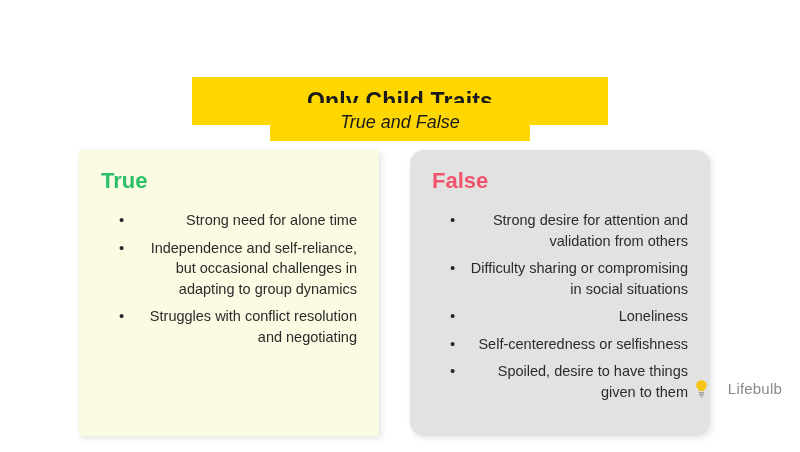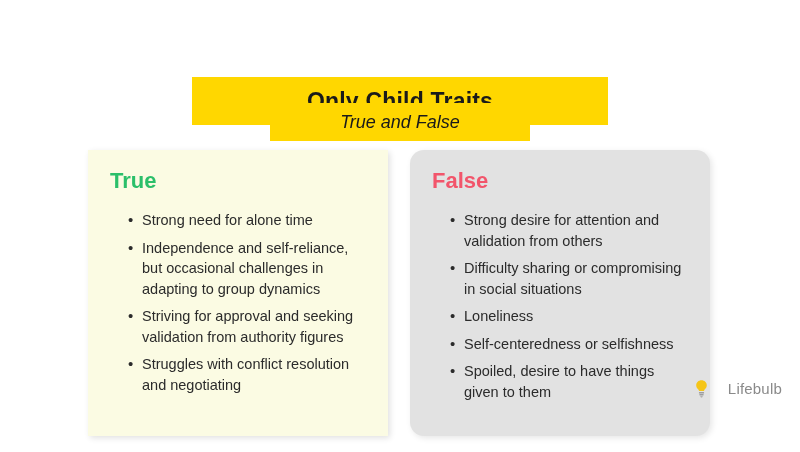--- a/index.html
+++ b/index.html
@@ -56,21 +56,21 @@
   }
   .column {
     position: absolute;
     top: 150px;
     width: 300px;
     height: 286px;
     box-sizing: border-box;
     padding: 18px 22px 10px 22px;
   }
   .col-true {
-    left: 88px;
+    left: 79px;
     background: #FBFBE3;
     box-shadow: 2px 2px 6px rgba(0,0,0,0.12);
   }
   .col-false {
     left: 410px;
     background: #E2E2E2;
     box-shadow: 2px 2px 6px rgba(0,0,0,0.10);
     border-radius: 14px;
   }
   .col-heading {
@@ -85,20 +85,21 @@
     padding: 0 0 0 18px;
     list-style: none;
   }
   ul.trait-list li {
     position: relative;
     font-size: 14.5px;
     line-height: 1.42;
     color: #2b2b2b;
     margin-bottom: 7px;
     padding-left: 14px;
+    text-align: right;
   }
   ul.trait-list li::before {
     content: "\2022";
     position: absolute;
     left: 0;
     top: -1px;
     font-size: 15px;
     color: #2b2b2b;
   }
   .watermark {
@@ -131,21 +132,20 @@
 
   <div class="subtitle-banner">
     <span class="subtitle-text">True and False</span>
   </div>
 
   <div class="column col-true">
     <div class="col-heading heading-true">True</div>
     <ul class="trait-list">
       <li>Strong need for alone time</li>
       <li>Independence and self-reliance, but occasional challenges in adapting to group dynamics</li>
-      <li>Striving for approval and seeking validation from authority figures</li>
       <li>Struggles with conflict resolution and negotiating</li>
     </ul>
   </div>
 
   <div class="column col-false">
     <div class="col-heading heading-false">False</div>
     <ul class="trait-list">
       <li>Strong desire for attention and validation from others</li>
       <li>Difficulty sharing or compromising in social situations</li>
       <li>Loneliness</li>

